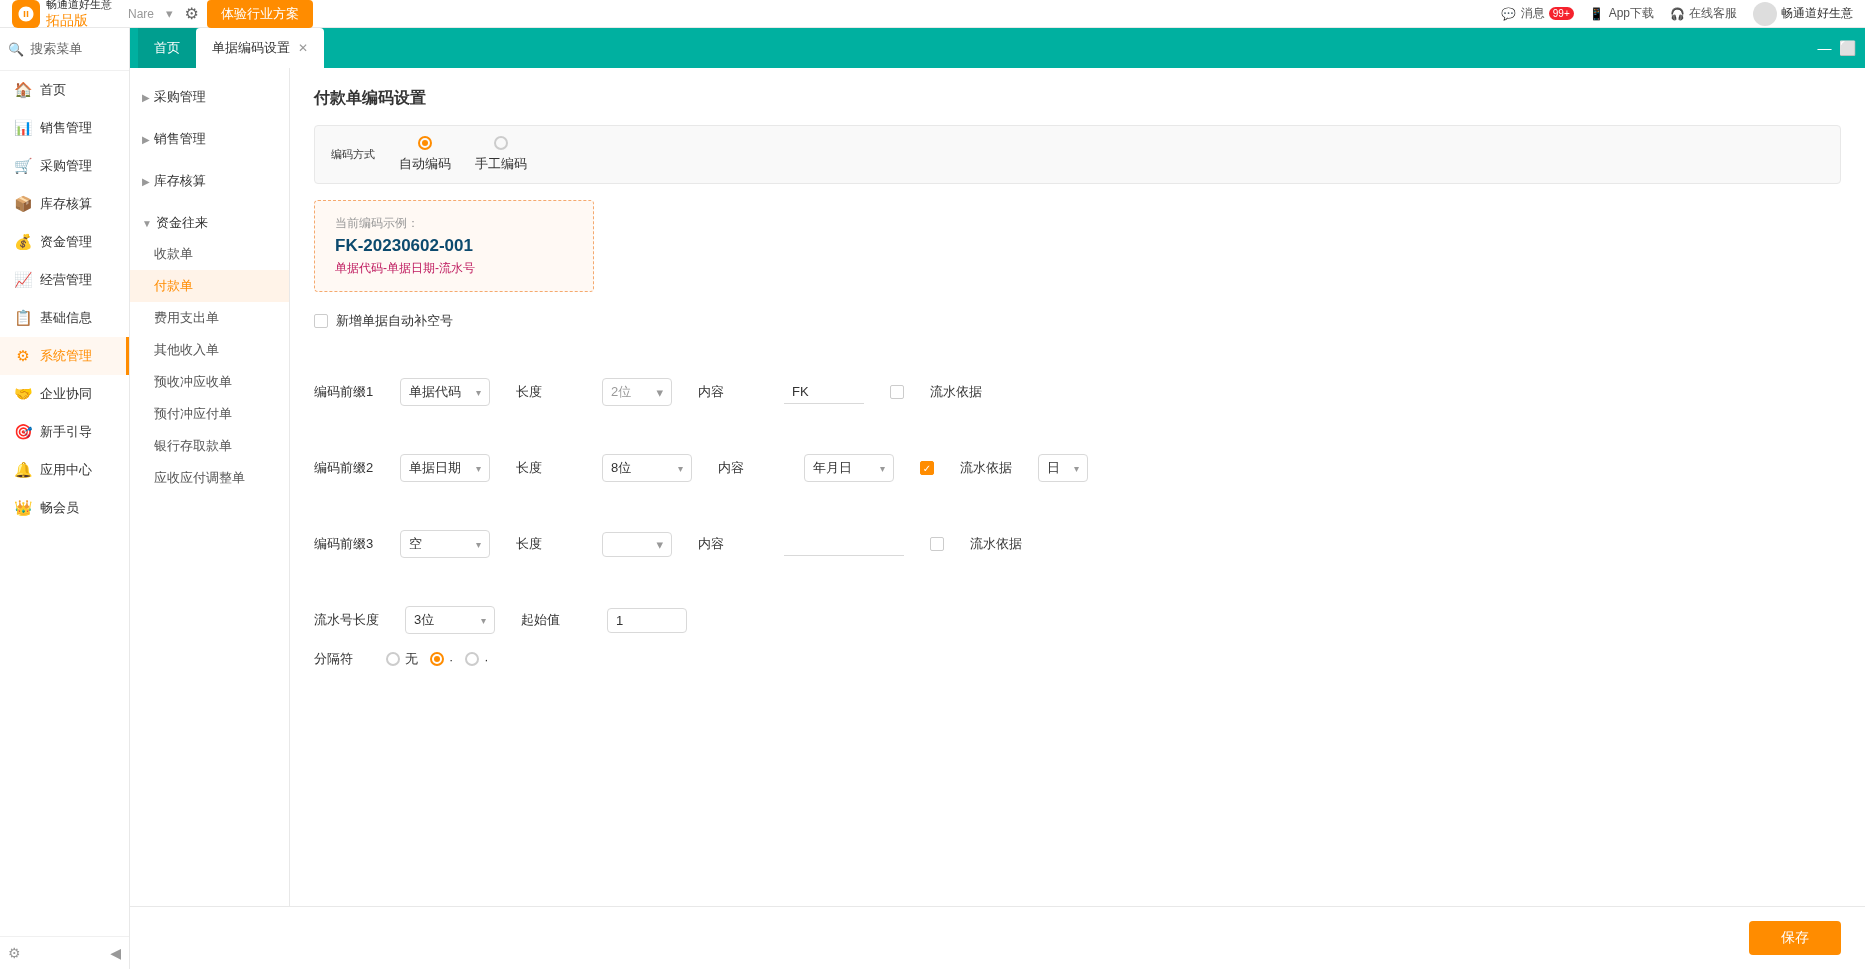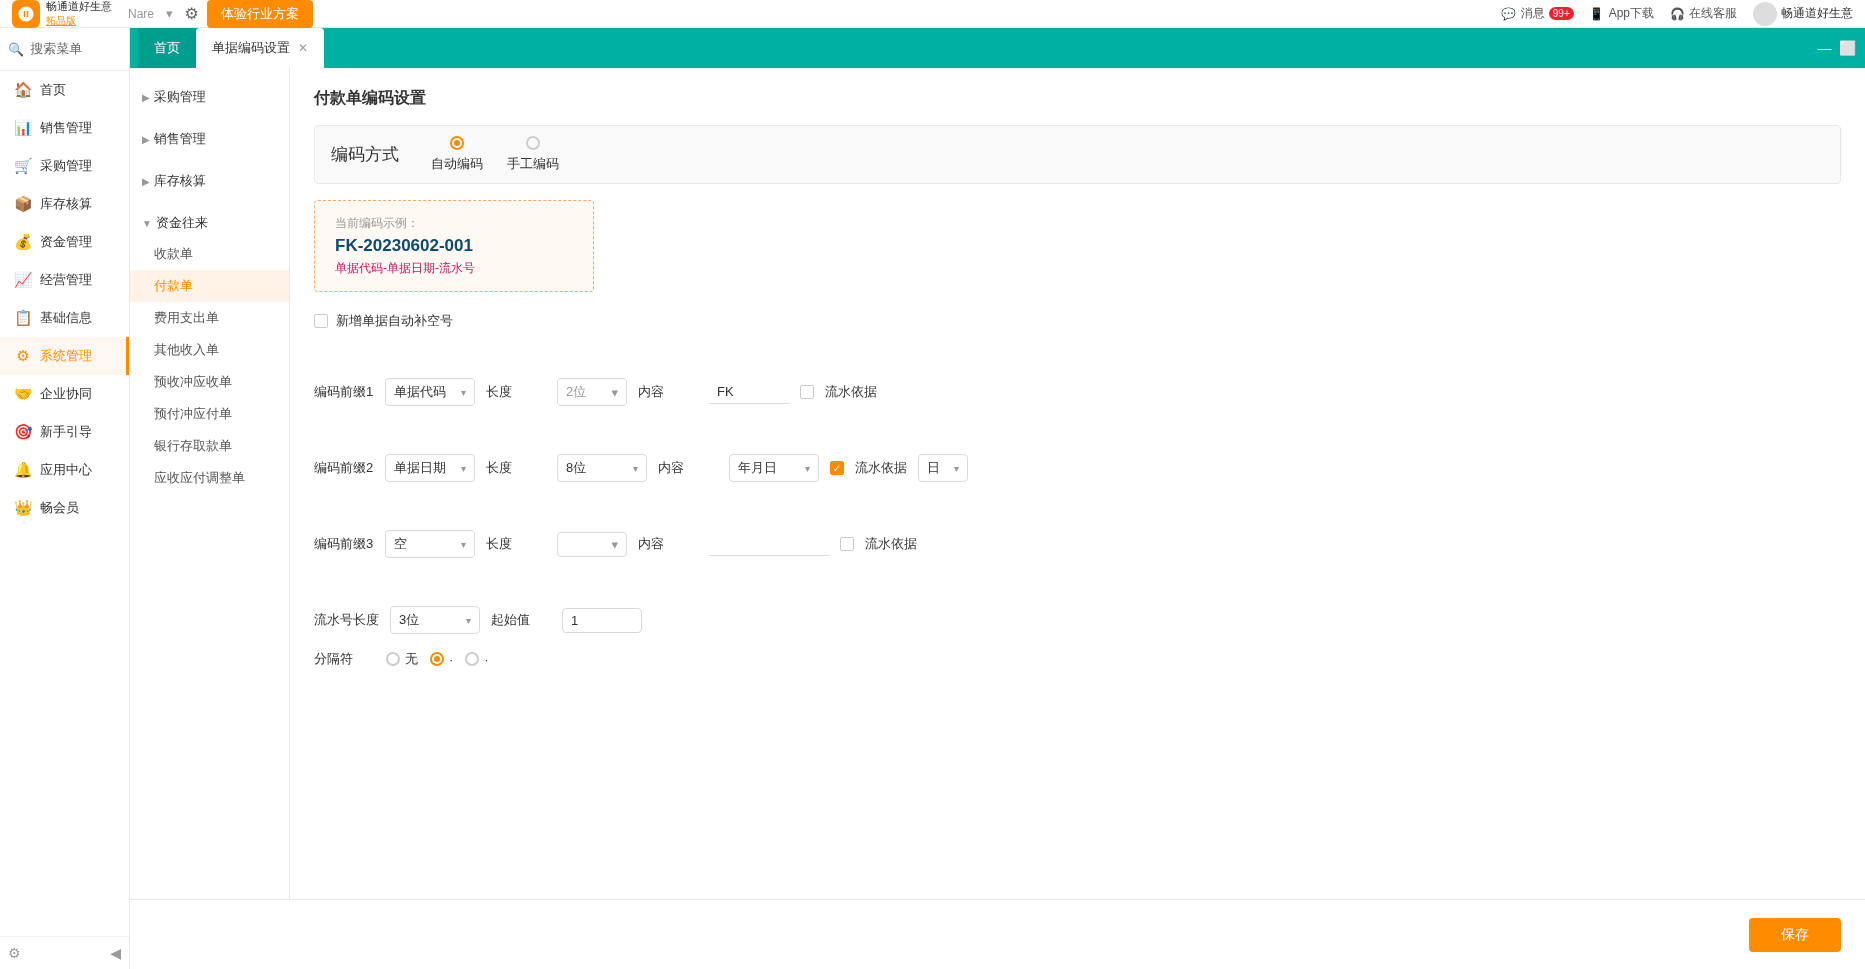--- a/index.html
+++ b/index.html
@@ -14,21 +14,21 @@
       align-items: center;
       justify-content: space-between;
       padding: 0 12px;
       flex-shrink: 0;
     }
     .top-bar-left { display: flex; align-items: center; gap: 8px; }
     .top-bar-logo { display: flex; align-items: center; gap: 6px; }
     .logo-icon { width: 28px; height: 28px; background: #ff8c00; border-radius: 6px; display: flex; align-items: center; justify-content: center; }
     .logo-icon svg { width: 18px; height: 18px; fill: white; }
     .logo-text { font-size: 11px; color: #333; line-height: 1.3; }
-    .logo-sub { font-size: 10px; color: #ff8c00; text-decoration: underline; }
+    .logo-sub { font-size: 14px; color: #ff8c00; }
     .top-bar-chevron { color: #999; margin: 0 4px; cursor: pointer; }
     .top-bar-settings { color: #666; cursor: pointer; font-size: 16px; }
     .btn-trial { background: #ff8c00; color: white; border: none; padding: 5px 14px; border-radius: 4px; cursor: pointer; font-size: 13px; }
     .top-bar-right { display: flex; align-items: center; gap: 16px; font-size: 12px; color: #555; }
     .top-bar-right-item { display: flex; align-items: center; gap: 4px; cursor: pointer; }
     .badge { background: #f5222d; color: white; border-radius: 10px; font-size: 10px; padding: 1px 4px; }
     .avatar { width: 24px; height: 24px; border-radius: 50%; background: #ddd; }
     .username { color: #333; font-size: 12px; }
 
     
@@ -123,21 +123,21 @@
     }
     .form-title { font-size: 16px; font-weight: 600; color: #333; margin-bottom: 16px; }
 
     
     .radio-group {
       background: #f9f9f9; border: 1px solid #e8e8e8;
       border-radius: 4px; padding: 10px 16px;
       display: flex; align-items: center; gap: 24px;
       margin-bottom: 16px;
     }
-    .radio-group-label { color: #333; font-size: 17px; margin-right: 8px; }
+    .radio-group-label { color: #333; font-size: 11px; }
     .radio-opt { display: flex; align-items: center; gap: 5px; cursor: pointer; font-size: 13px; color: #333; flex-direction: column; }
     .radio-dot {
       width: 14px; height: 14px; border-radius: 50%;
       border: 2px solid #ccc;
       display: flex; align-items: center; justify-content: center;
       flex-shrink: 0;
     }
     .radio-dot.checked { border-color: #ff8c00; }
     .radio-dot.checked::after {
       content: ''; width: 6px; height: 6px;
@@ -165,21 +165,21 @@
     .auto-fill-row { display: flex; align-items: center; gap: 8px; margin-bottom: 20px; }
     .checkbox-box {
       width: 14px; height: 14px; border: 1px solid #ccc;
       border-radius: 2px; cursor: pointer;
       display: flex; align-items: center; justify-content: center;
     }
     .checkbox-label { font-size: 13px; color: #333; }
 
     
     .form-row {
-      display: flex; align-items: center; gap: 11px;
+      display: flex; align-items: center; gap: 26px;
       margin-bottom: 16px; flex-wrap: nowrap; margin-top: 48px;
     }
     .form-field-label { font-size: 13px; color: #333; white-space: nowrap; min-width: 60px; }
     .select-box {
       display: flex; align-items: center;
       border: 1px solid #d9d9d9; border-radius: 4px;
       padding: 4px 8px; background: white;
       cursor: pointer; min-width: 90px; justify-content: space-between;
       font-size: 13px; color: #333;
     }
@@ -196,21 +196,21 @@
     }
     .checkbox-flow.checked { background: #ff8c00; border-color: #ff8c00; }
     .checkbox-flow.checked::after { content: '✓'; color: white; font-size: 10px; }
 
     
     .separator-row { display: flex; align-items: center; gap: 12px; margin-bottom: 20px; }
     .separator-option { display: flex; align-items: center; gap: 5px; cursor: pointer; font-size: 13px; color: #333; }
 
     
     .footer-bar {
-      height: 70px; background: #fff;
+      height: 63px; background: #fff;
       border-top: 1px solid #e8e8e8;
       display: flex; align-items: center; justify-content: flex-end;
       padding: 0 24px;
       flex-shrink: 0;
     }
     .btn-save {
       background: #ff8c00; color: white; border: none;
       padding: 8px 32px; border-radius: 4px; cursor: pointer;
       font-size: 14px;
     }

